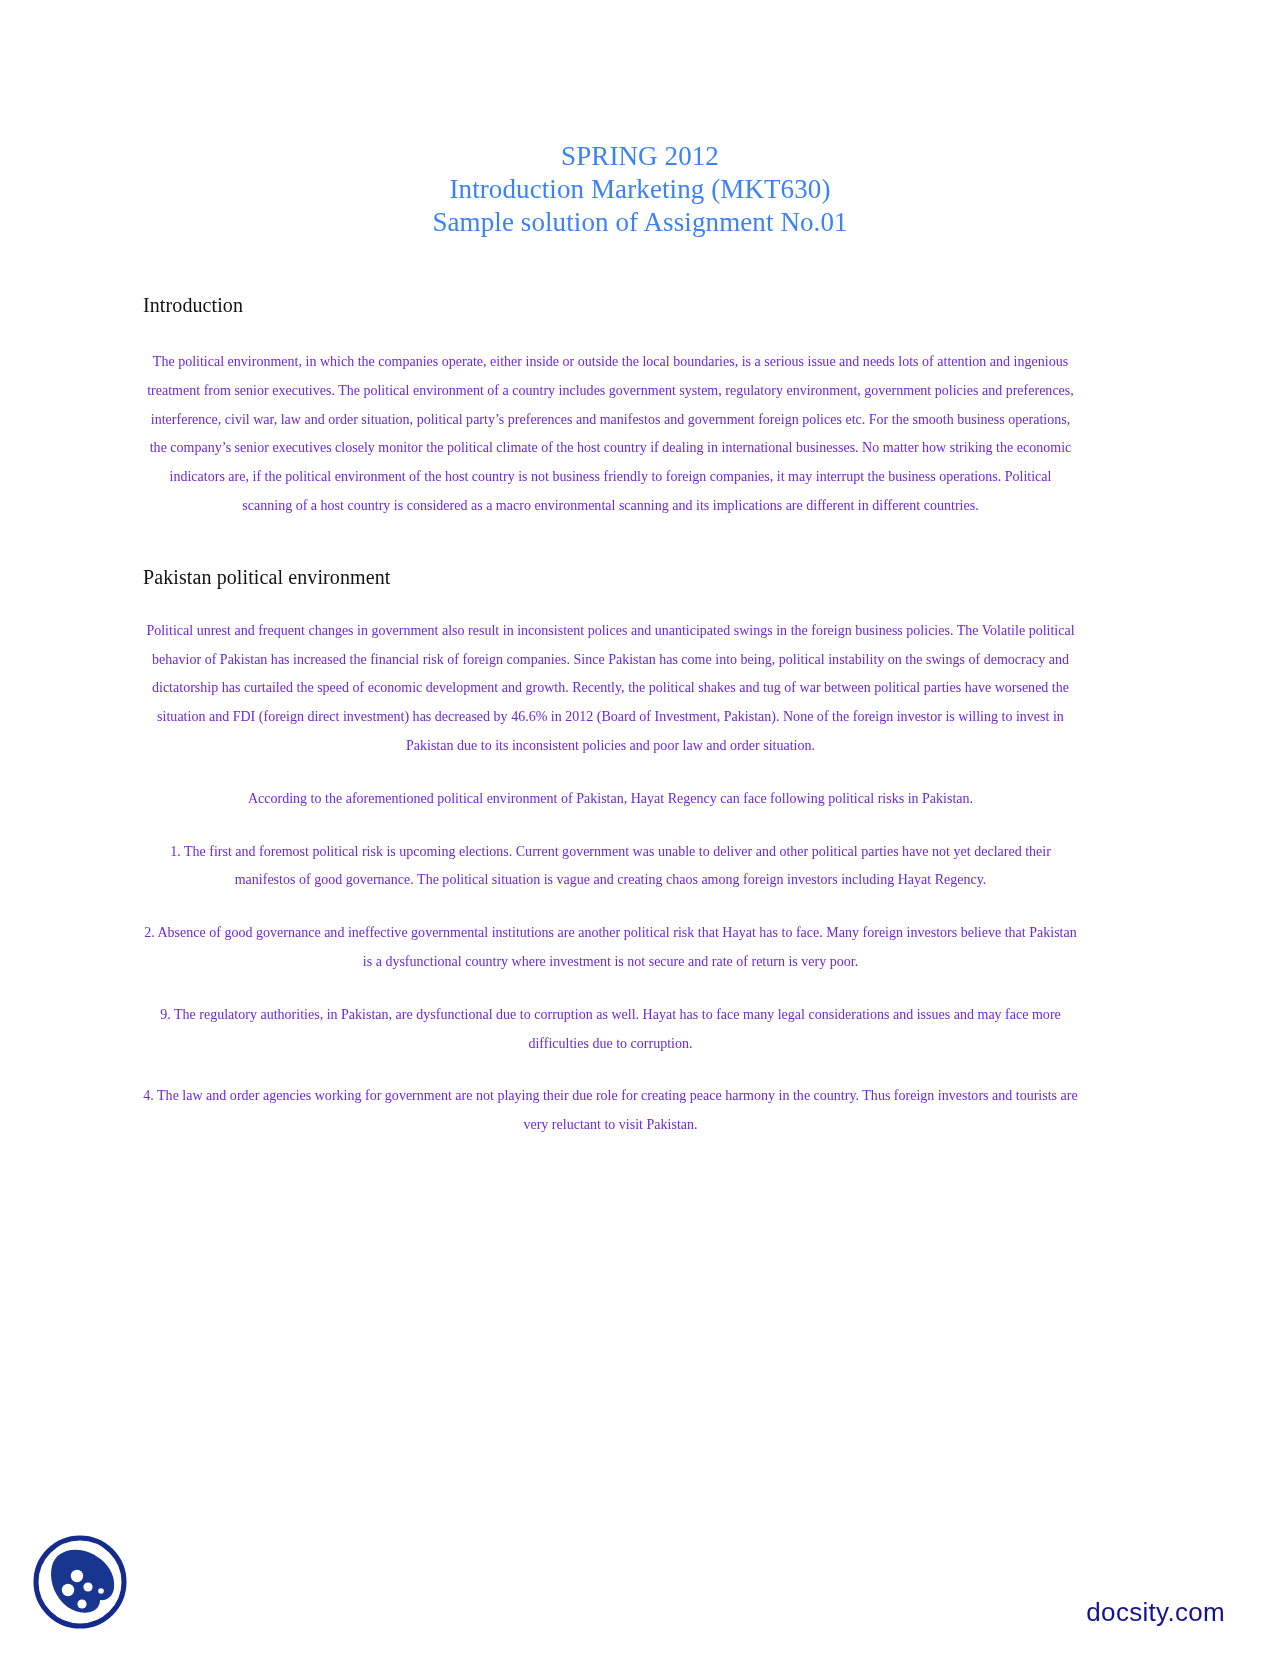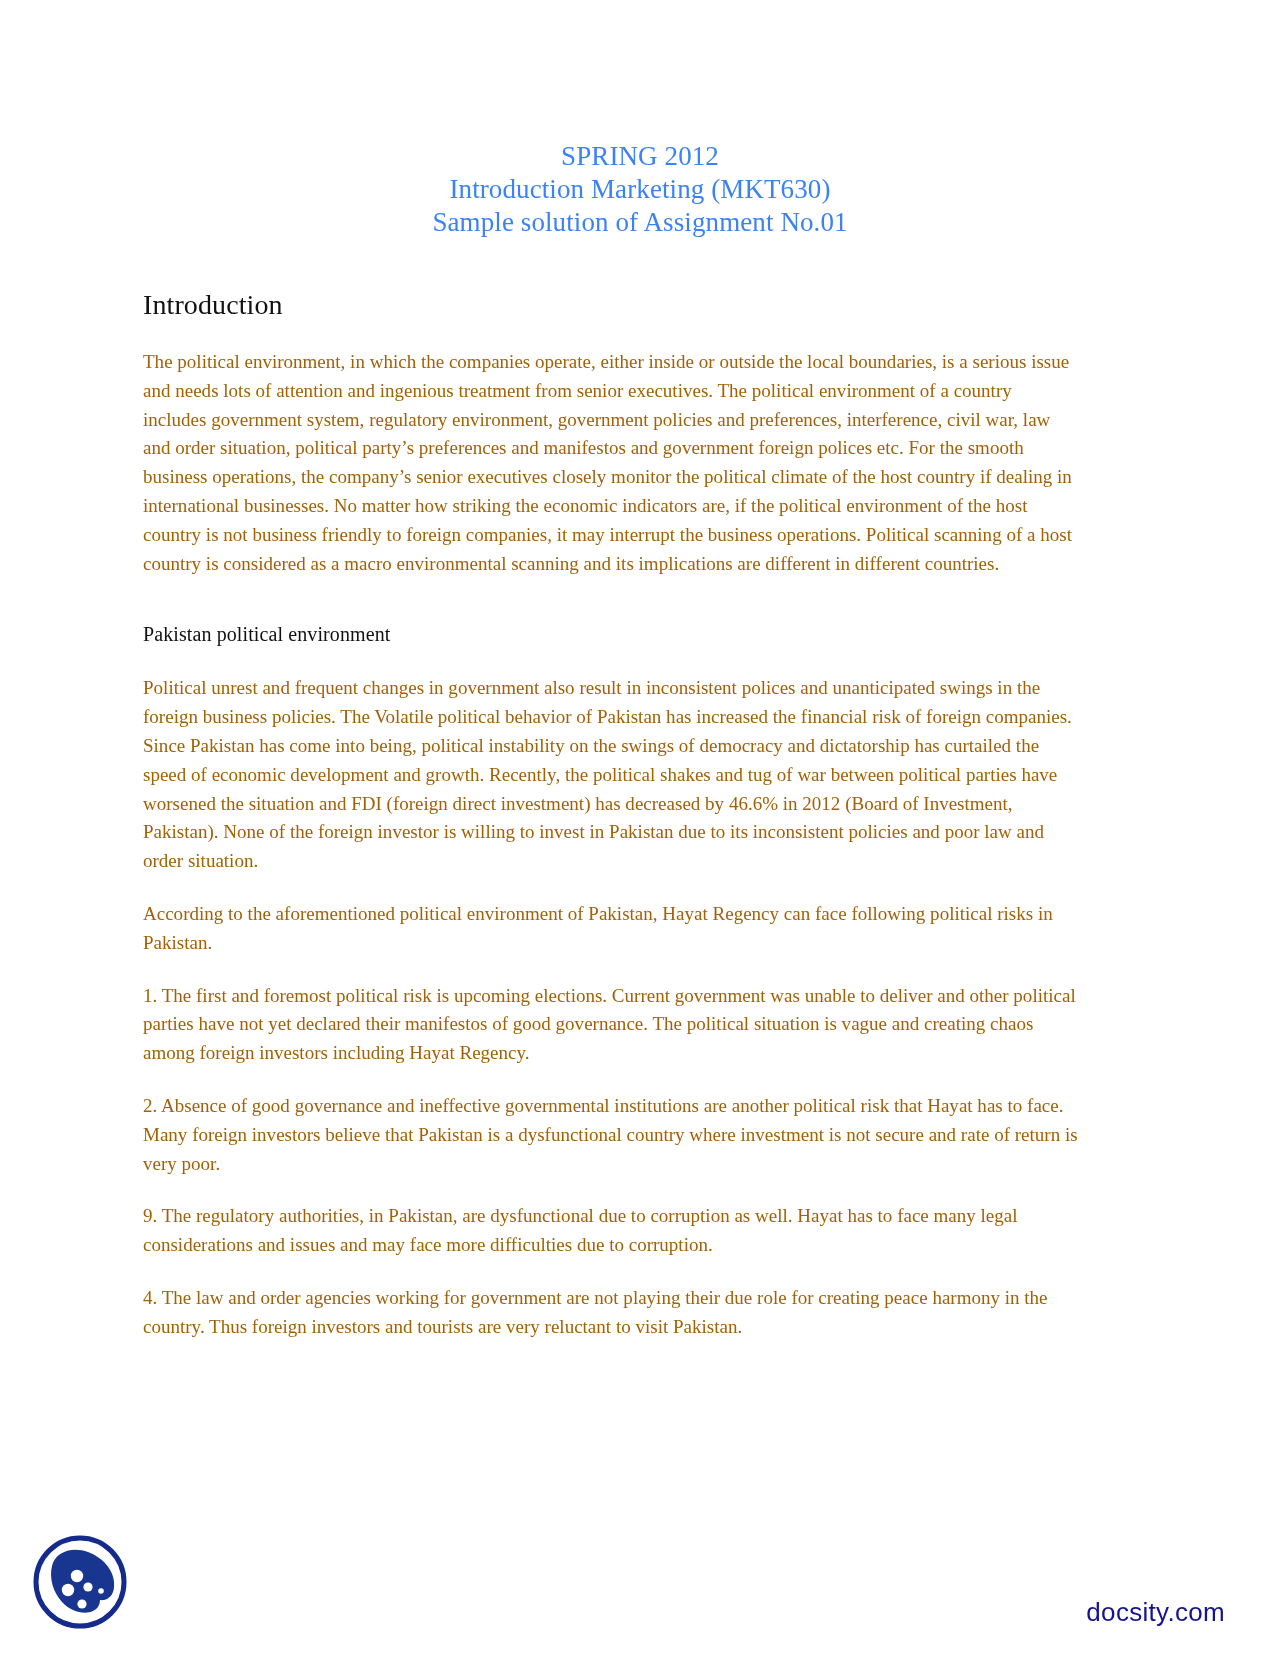--- a/index.html
+++ b/index.html
@@ -40,21 +40,21 @@
   
   .content {
     position: absolute;
     left: 143px;
     top: 288px;
     width: 935px;
   }
 
   h1.section-heading {
     font-weight: 400;
-    font-size: 28px;
+    font-size: 20px;
     line-height: 34px;
     margin: 0 0 26px 0;
     color: #111111;
     letter-spacing: 0.1px;
   }
   h2.section-heading {
     font-weight: 400;
     font-size: 20px;
     line-height: 32px;
     margin: 40px 0 24px 0;
@@ -64,25 +64,25 @@
   h3.section-heading {
     font-weight: 400;
     font-size: 25px;
     line-height: 32px;
     margin: 42px 0 24px 0;
     color: #111111;
     letter-spacing: 0.1px;
   }
 
   p.body-text {
-    font-size: 19px;
+    font-size: 14px;
     line-height: 28.8px;
     margin: 0 0 24px 0;
-    color: #a16207;
-    text-align: left;
+    color: #6d28d9;
+    text-align: center;
     letter-spacing: 0.01px;
   }
   p.body-text:last-child { margin-bottom: 16px; }
 
   
   .footer-logo {
     position: absolute;
     left: 28px;
     bottom: 22px;
     width: 104px;

